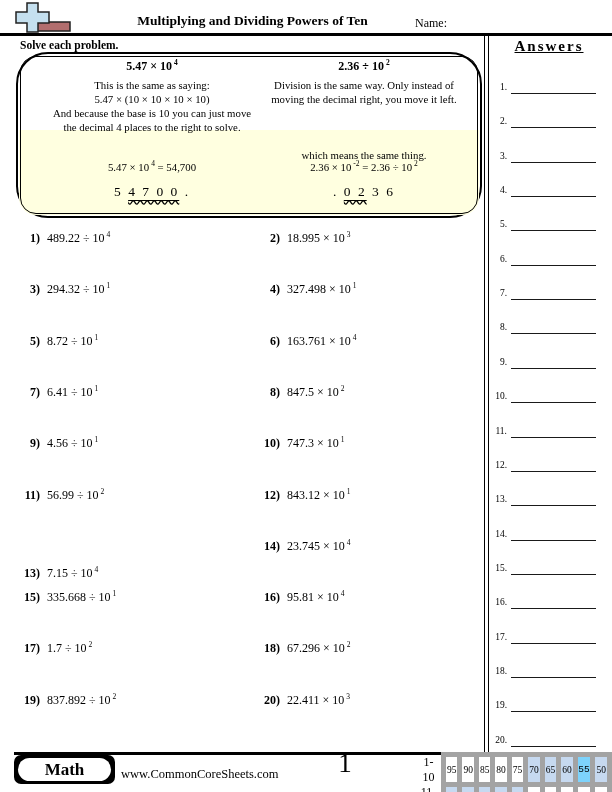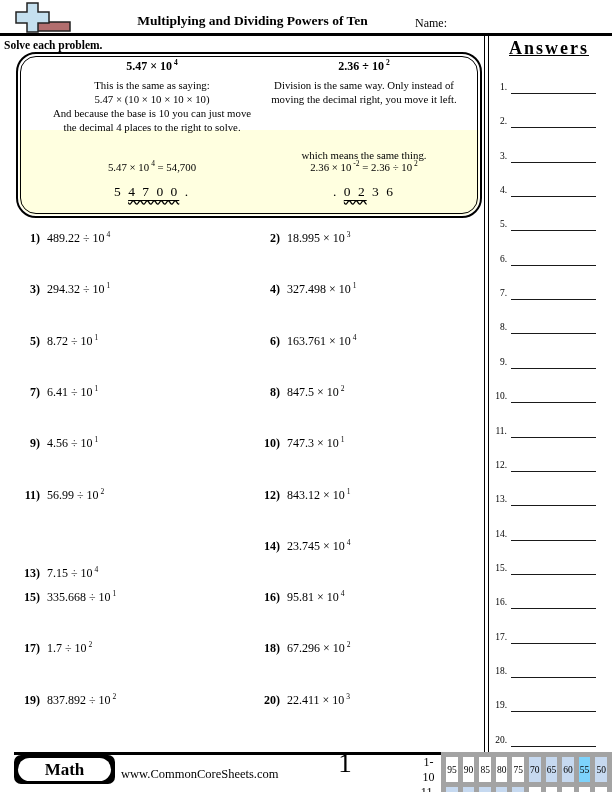--- a/index.html
+++ b/index.html
@@ -8,32 +8,32 @@
     font-family:"Liberation Serif", serif; color:#000; overflow:hidden;
   }
   
   .logo { position:absolute; left:12px; top:2px; width:62px; height:31px; }
   .page-title {
     position:absolute; left:55px; top:13px; width:395px; text-align:center;
     font-size:13.5px; font-weight:bold;
   }
   .name-label { position:absolute; left:415px; top:16px; font-size:12px;text-align:right; }
   .header-rule { position:absolute; left:0; top:33px; width:612px; height:3px; background:#000; }
-  .section-label { position:absolute; left:4px; top:39px; font-size:11.5px; font-weight:bold; }
+  .section-label { position:absolute; left:20px; top:39px; font-size:11.5px; font-weight:bold; }
 
   
   .divider {
     position:absolute; left:484px; top:36px; height:716px; width:3px;
     border-left:1.5px solid #000; border-right:1.5px solid #000;
   }
 
   
   .example-box {
     position:absolute; left:16px; top:52px; width:462px; height:162px;
-    border:2px solid #000; border-radius:20px; background:#fff;
+    border:2px solid #000; border-radius:32px; background:#fff;
   }
   .example-inner-border {
     position:absolute; left:2px; top:2px; right:2px; bottom:2px;
     border:1px solid #000; border-radius:16px; pointer-events:none; z-index:2;
   }
   .example-highlight {
     position:absolute; left:1px; right:1px; bottom:1px; top:76px;
     background:#FFFFE0; border-radius:0 0 17px 17px; z-index:0;
   }
   .ex-col { position:absolute; top:0; height:100%; z-index:3; }
@@ -48,21 +48,21 @@
   .wavy-outer { text-decoration:underline; text-decoration-style:wavy; text-underline-offset:4px; }
   .wavy-inner { text-decoration:underline; text-decoration-style:solid; }
 
   
   .problem { position:absolute; width:232px; font-size:12px; white-space:nowrap; }
   .pnum { display:inline-block; width:24px; text-align:right; font-weight:bold; margin-right:7px; }
 
   
   .answers-title {
     position:absolute; left:490px; top:38px; width:118px; text-align:center;
-    font-size:18px; font-weight:bold; letter-spacing:2px; text-decoration:underline;
+    font-size:15px; font-weight:bold; letter-spacing:2px; text-decoration:underline;
   }
   .answer-item { position:absolute; left:490px; width:119px; height:16px; display:flex; align-items:flex-end; }
   .anum { width:17px; text-align:right; font-size:9.5px; line-height:13px; }
   .aline { flex:1; margin-left:4px; margin-right:13px; border-bottom:1.2px solid #1a1a1a; height:14px; }
 
   
   .footer-rule { position:absolute; left:14px; top:752px; width:598px; height:3px; background:#000; }
   .math-badge {
     position:absolute; left:14px; top:755px; width:101px; height:29px;
     background:#000; border-radius:7px; z-index:3;
@@ -238,21 +238,21 @@
       <tr>
         <td class="score-label">1-10</td>
         <td class="score-cell">95</td>
         <td class="score-cell">90</td>
         <td class="score-cell">85</td>
         <td class="score-cell">80</td>
         <td class="score-cell">75</td>
         <td class="score-cell shaded" style="background: rgb(198, 217, 240);">70</td>
         <td class="score-cell shaded" style="background: rgb(198, 217, 240);">65</td>
         <td class="score-cell shaded" style="background: rgb(198, 217, 240);">60</td>
-        <td class="score-cell shaded" style="background: #7dd3fc;">55</td>
+        <td class="score-cell shaded" style="background: #7dd3fc; font-family: Liberation Mono, monospace;">55</td>
         <td class="score-cell shaded" style="background: rgb(198, 217, 240);">50</td>
       </tr>
       <tr>
         <td class="score-label">11-20</td>
         <td class="score-cell shaded" style="background: rgb(198, 217, 240);">45</td>
         <td class="score-cell shaded" style="background: rgb(198, 217, 240);">40</td>
         <td class="score-cell shaded" style="background: rgb(198, 217, 240);">35</td>
         <td class="score-cell shaded" style="background: rgb(198, 217, 240);">30</td>
         <td class="score-cell shaded" style="background: rgb(198, 217, 240);">25</td>
         <td class="score-cell">20</td>

